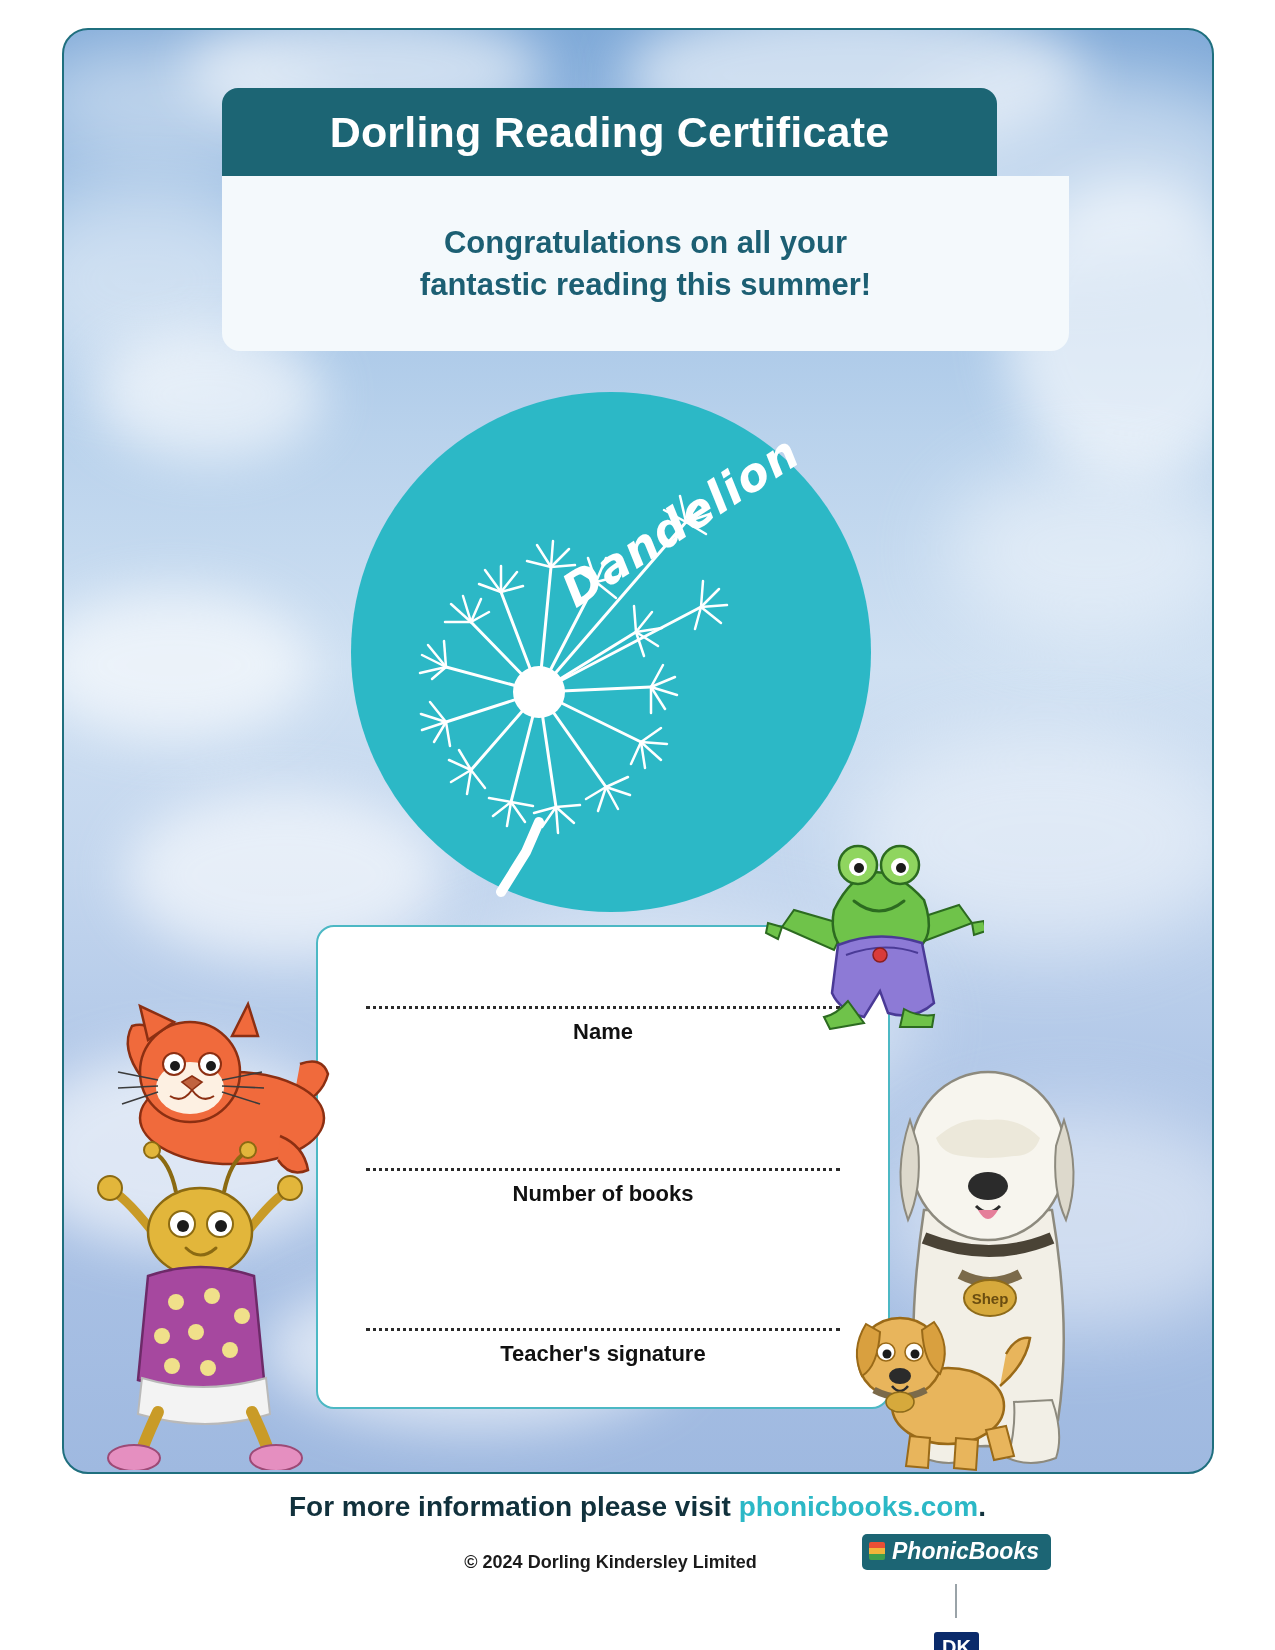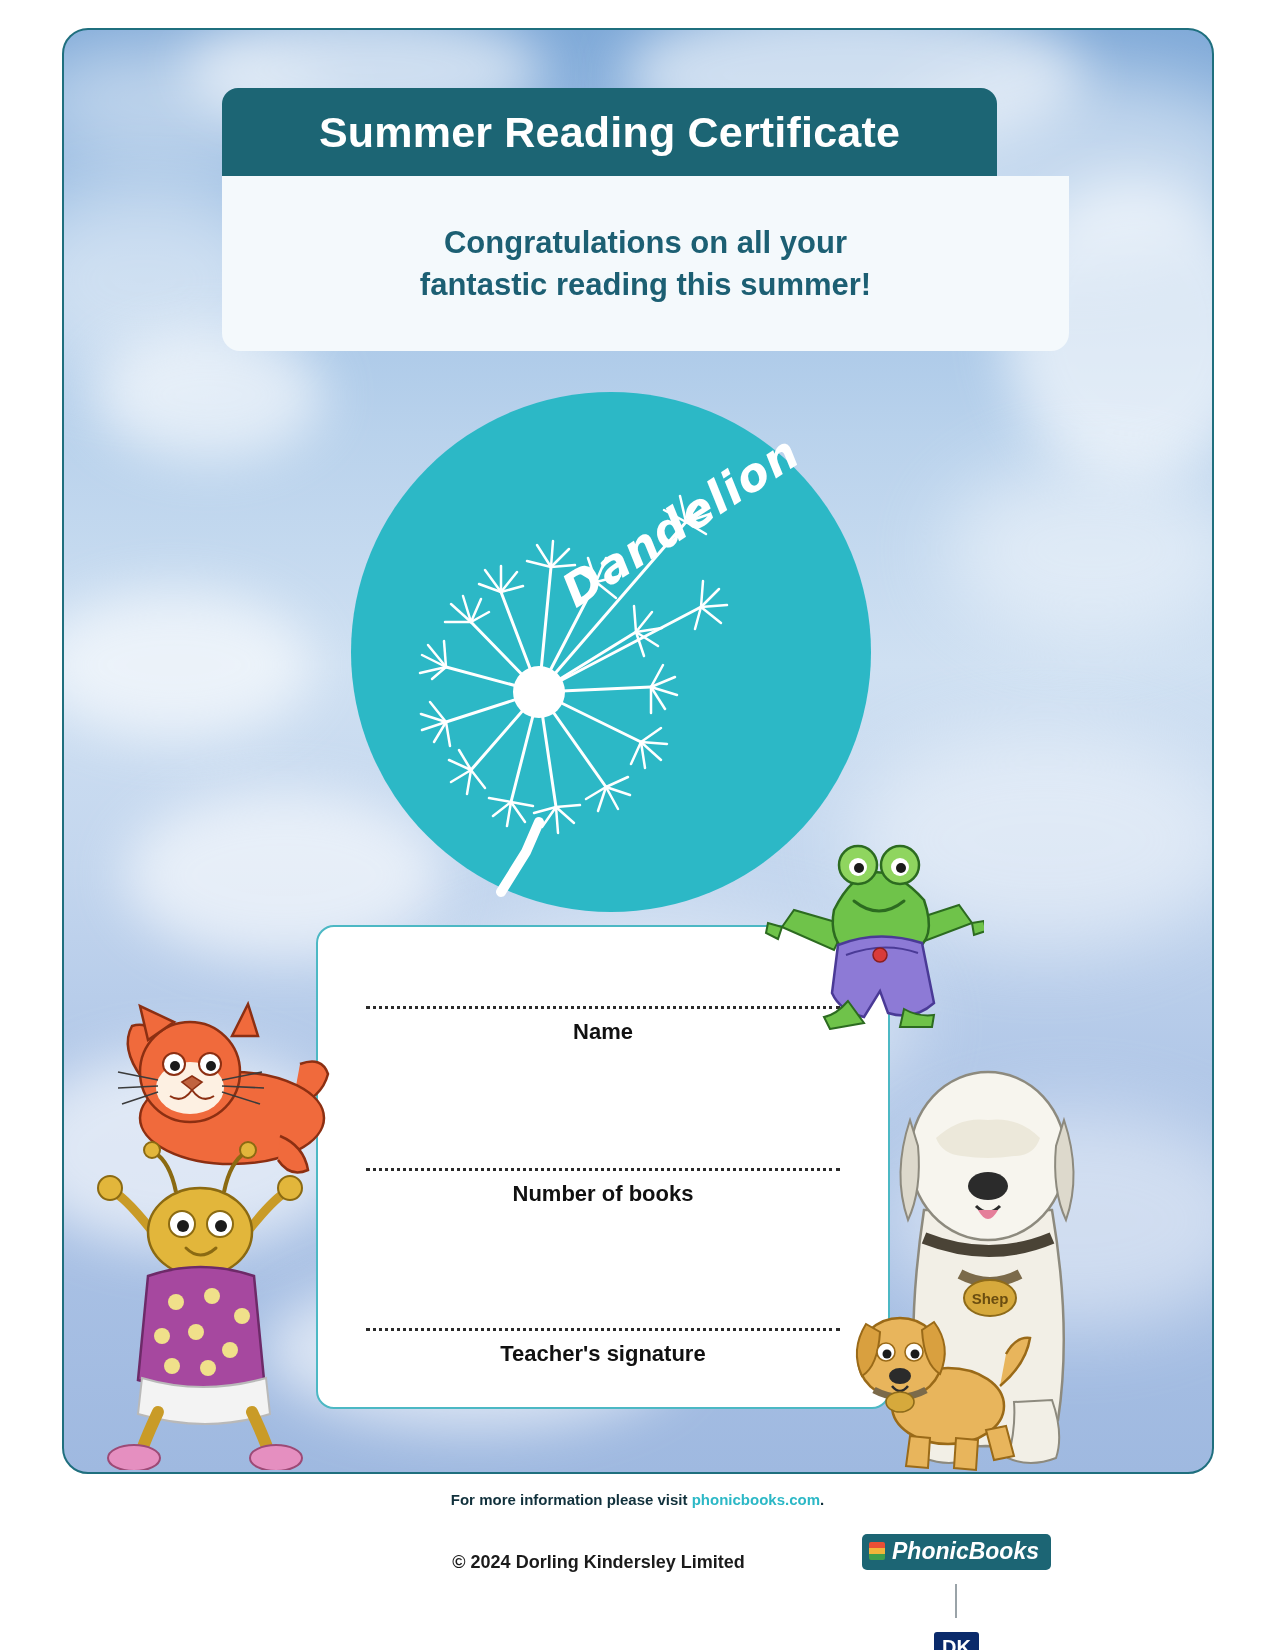--- a/index.html
+++ b/index.html
@@ -160,28 +160,28 @@
   
   .char { position: absolute; z-index: 7; }
 
   
   .footer-line {
     position: absolute;
     left: 0;
     top: 1491px;
     width: 1275px;
     text-align: center;
-    font-size: 15px;
+    font-size: 28px;
     font-weight: bold;
     color: #11313c;
   }
   .footer-line .link { color: #2cb8c6; }
   .copyright {
     position: absolute;
-    left: 4px;
+    left: 16px;
     top: 1552px;
     width: 1189px;
     text-align: center;
     font-size: 18px;
     font-weight: bold;
     color: #1b1b1b;
   }
   .logos {
     position: absolute;
     left: 862px;
@@ -254,21 +254,21 @@
     <div class="cloud vsoft" style="left:880px;  top:430px;  width:300px; height:180px;"></div>
     <div class="cloud soft" style="left:-30px;  top:560px;  width:280px; height:150px;"></div>
     <div class="cloud vsoft" style="left:780px;  top:700px;  width:400px; height:220px;"></div>
     <div class="cloud soft" style="left:60px;   top:760px;  width:320px; height:170px;"></div>
     <div class="cloud vsoft" style="left:330px;  top:880px;  width:520px; height:230px;"></div>
     <div class="cloud soft" style="left:-50px;  top:1020px; width:340px; height:200px;"></div>
     <div class="cloud vsoft" style="left:820px;  top:1080px; width:380px; height:220px;"></div>
     <div class="cloud soft" style="left:200px;  top:1240px; width:420px; height:160px;"></div>
 
     <div class="title-bar">
-      <div class="title">Summer Reading Certificate</div>
+      <div class="title">Dorling Reading Certificate</div>
     </div>
 
     <div class="subtitle-box">
       <div class="subtitle">Congratulations on all your
 fantastic reading this summer!</div>
     </div>
 
     <div class="badge">
       <svg width="520" height="520" viewBox="0 0 520 520">
         <g stroke="#ffffff" stroke-width="3" fill="none" stroke-linecap="round">

